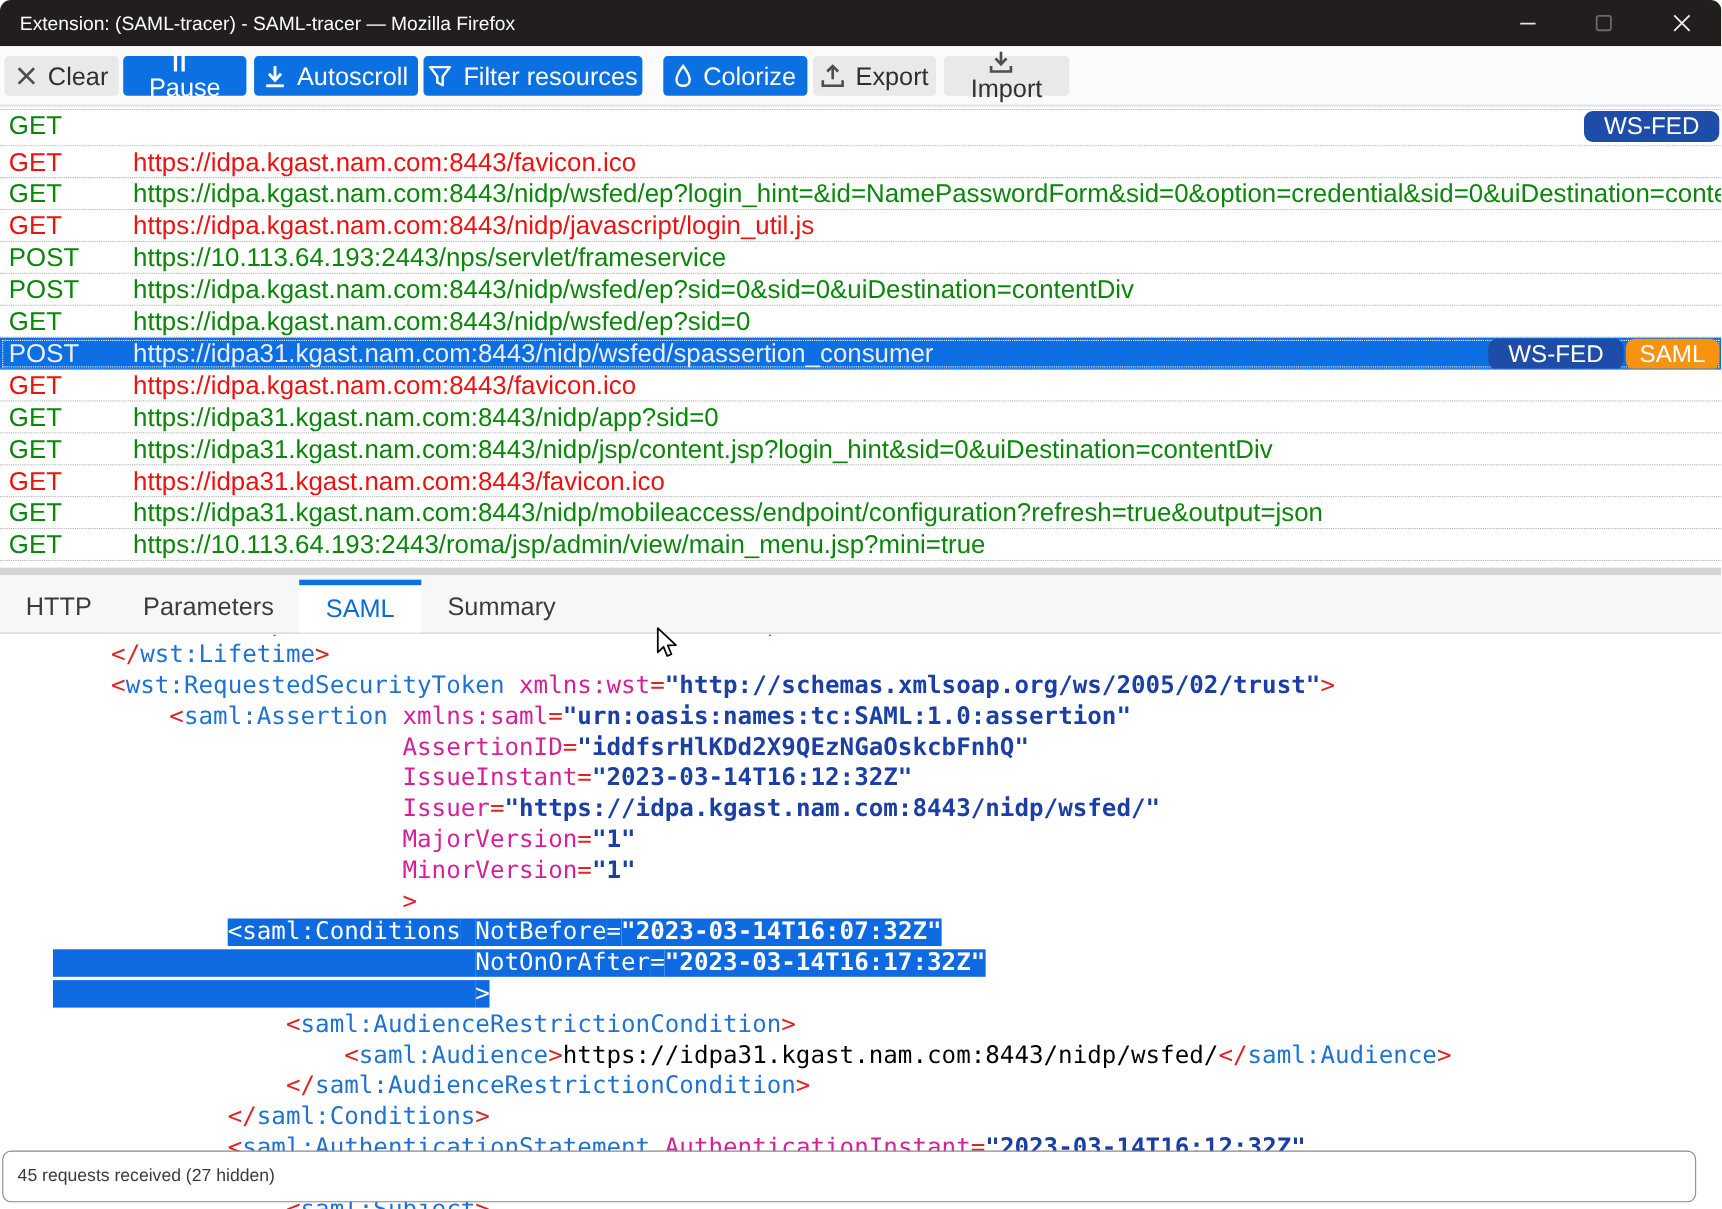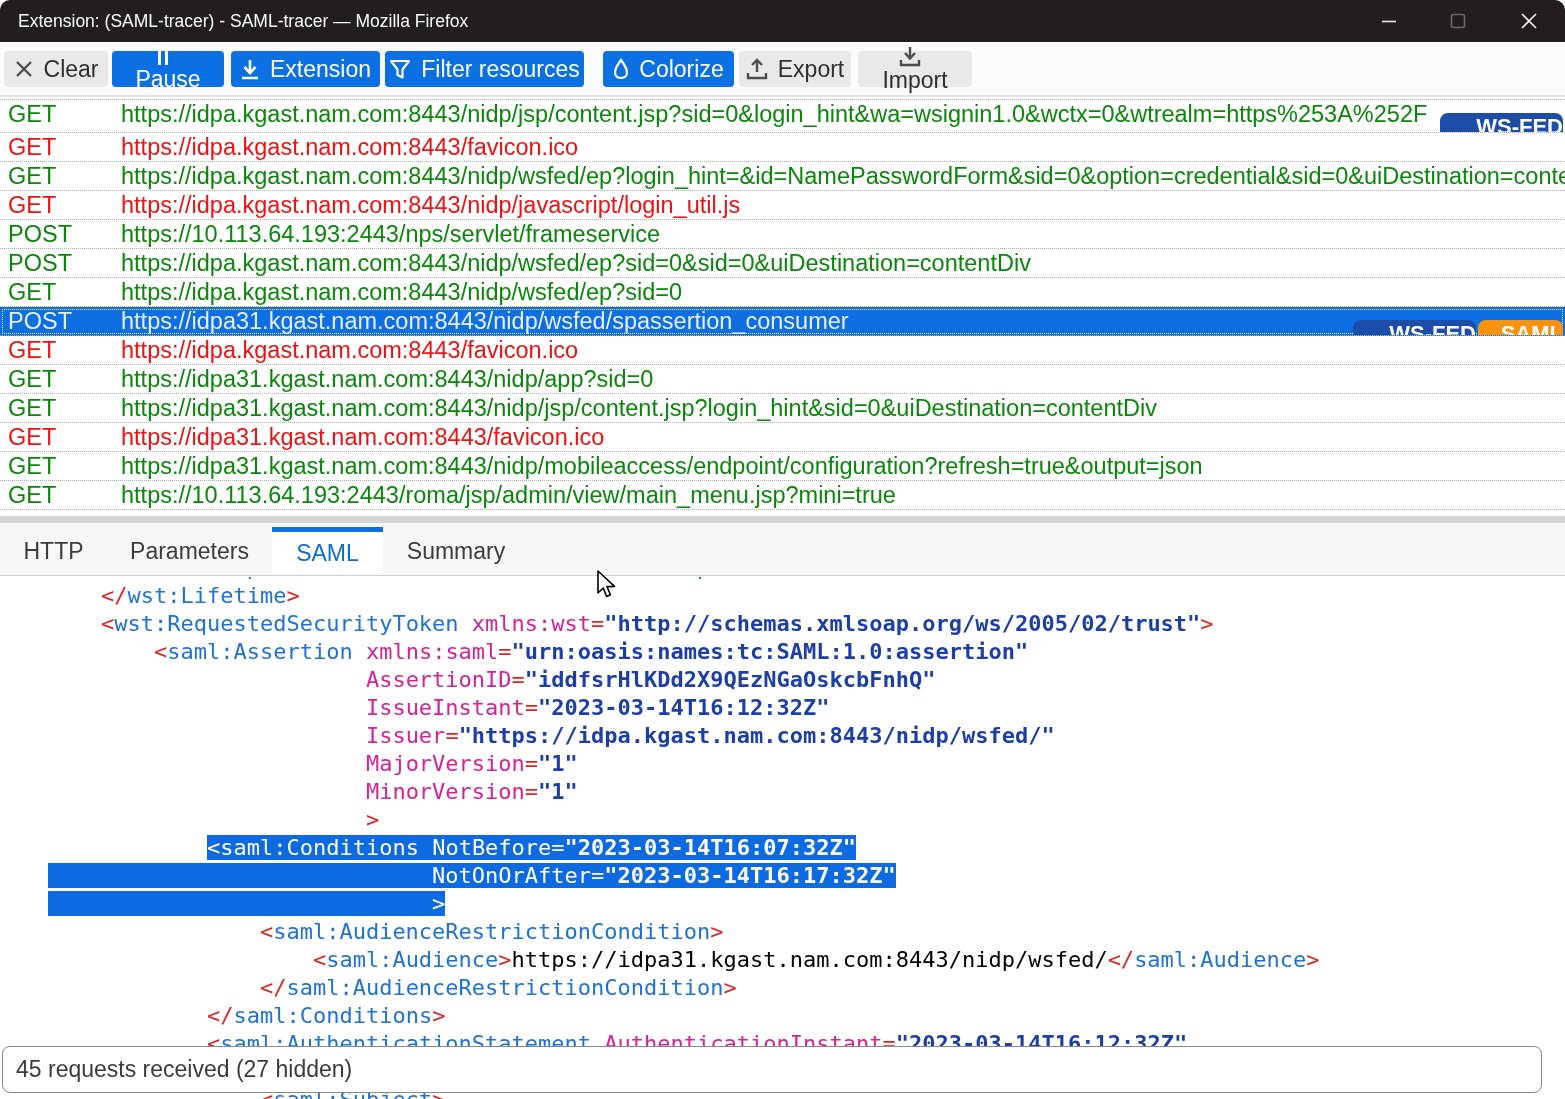--- a/index.html
+++ b/index.html
@@ -44,21 +44,21 @@
          line-height:28px; font-size:23.5px; white-space:nowrap; overflow:hidden; }
   .row:first-child { height:33px; }
   .row .method { position:absolute; left:8px; top:0; }
   .row .url { position:absolute; left:121px; top:0; right:0; overflow:hidden; }
   .row.green { color:#0a870a; }
   .row.red { color:#ee1111; }
   .row.selected { background:#0d6fe2; color:#e9eefb;
                   outline:1px dotted #ffffff; outline-offset:-3px; }
   .badges { position:absolute; right:2px; top:1px; height:28px; display:flex; gap:2px; }
   .badge { height:28px; line-height:28px; border-radius:8px; color:#fff;
-           font-weight:bold; font-size:22px; text-align:right;margin-top:12px; }
+           font-weight:normal; font-size:22px; text-align:center; }
   .badge.wsfed { width:123px; background:#1e4da9; }
   .badge.saml { width:85px; background:#f7930e; }
 
   
   .splitter { position:absolute; left:0; top:516px; width:1565px; height:7px;
               background:#d5d5d5; }
 
   
   .tabstrip { position:absolute; left:0; top:523px; width:1565px; height:53px;
               background:#f7f7f8; border-bottom:1px solid #cfcfcf; }
@@ -81,21 +81,21 @@
   .tk-a { color:#d4219a; }
   .tk-v { color:#1b3fa5; font-weight:bold; }
   .tk-x { color:#000000; }
   .tk-w { color:#000000; }
   .sel { background:#0d6ae0; }
   .sel span, span.sel { color:#ffffff !important; }
 
   
   .statusbar { position:absolute; left:2px; top:1046px; width:1540px; height:47px;
                background:#ffffff; border:1px solid #8a8a8a; border-radius:8px;
-               font-size:23px; color:#3b3b3b; line-height:45px; padding-left:13px; }
+               font-size:16px; color:#3b3b3b; line-height:45px; padding-left:13px; }
 
   
   .cursor { position:absolute; left:596px; top:569px; width:24px; height:32px; }
 </style>
 </head>
 <body>
 
 <div class="window">
 
   <div class="titlebar">
@@ -135,21 +135,21 @@
       <span>Pause</span>
     </div>
     <div class="tbtn blue tb-auto">
       <span class="ico">
         <svg width="20" height="21" viewBox="0 0 20 21">
             <path d="M10 1 V12" stroke="#fff" stroke-width="2.6"></path>
             <path d="M4.5 8 L10 14 L15.5 8" fill="none" stroke="#fff" stroke-width="2.6"></path>
             <path d="M2 19 H18" stroke="#fff" stroke-width="2.6"></path>
           </svg>
       </span>
-      <span>Extension</span>
+      <span>Autoscroll</span>
     </div>
     <div class="tbtn blue tb-filter">
       <span class="ico">
         <svg width="22" height="21" viewBox="0 0 22 21">
             <path d="M2 2 H20 L13.5 10.5 V18.5 L8.5 16 V10.5 Z" fill="none" stroke="#fff" stroke-width="2.2" stroke-linejoin="round"></path>
           </svg>
       </span>
       <span>Filter resources</span>
     </div>
     <div class="tbtn blue tb-color">
@@ -178,21 +178,20 @@
             <path d="M2 15 V20 H20 V15" fill="none" stroke="#4d4d4d" stroke-width="2.4"></path>
           </svg>
       </span>
       <span>Import</span>
     </div>
   </div>
 
   <div class="reqlist">
       <div class="row green">
         <span class="method">GET</span>
-        <span class="url">https://idpa.kgast.nam.com:8443/nidp/jsp/content.jsp?sid=0&amp;login_hint&amp;wa=wsignin1.0&amp;wctx=0&amp;wtrealm=https%253A%252F</span>
         <span class="badges">
           <span class="badge wsfed">WS-FED</span>
         </span>
       </div>
       <div class="row red">
         <span class="method">GET</span>
         <span class="url">https://idpa.kgast.nam.com:8443/favicon.ico</span>
       </div>
       <div class="row green">
         <span class="method">GET</span>

